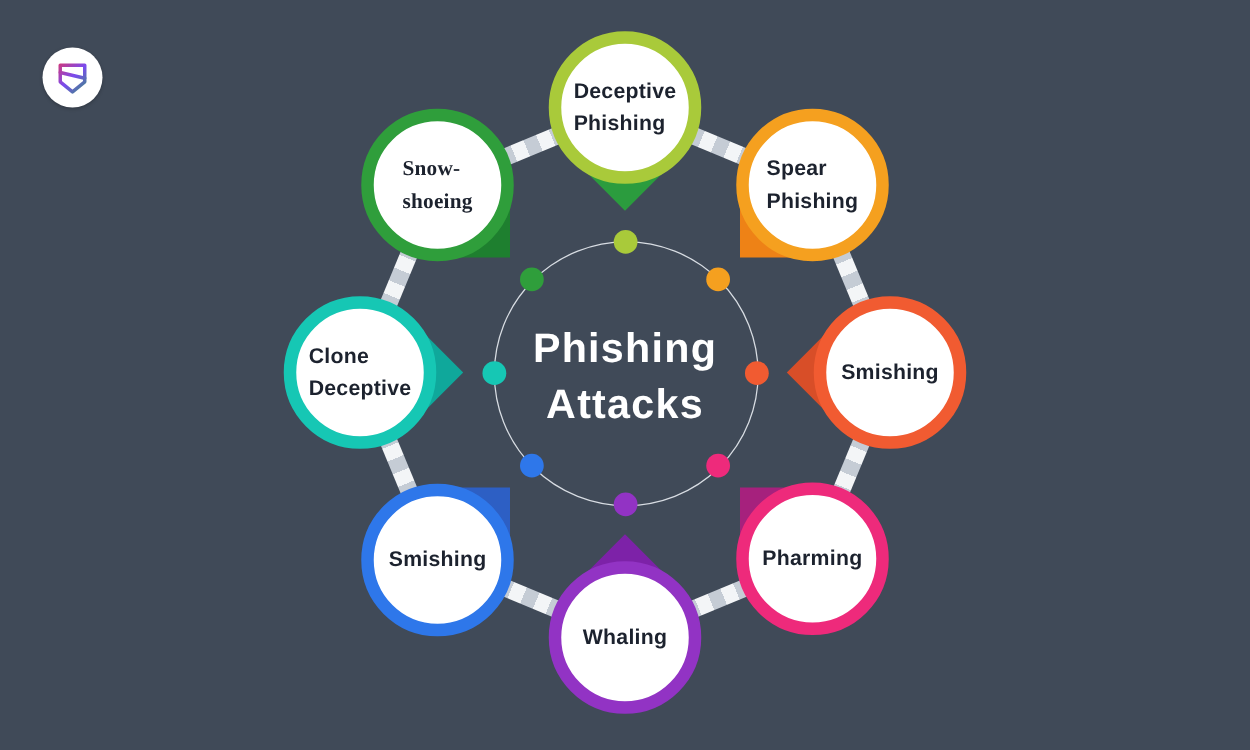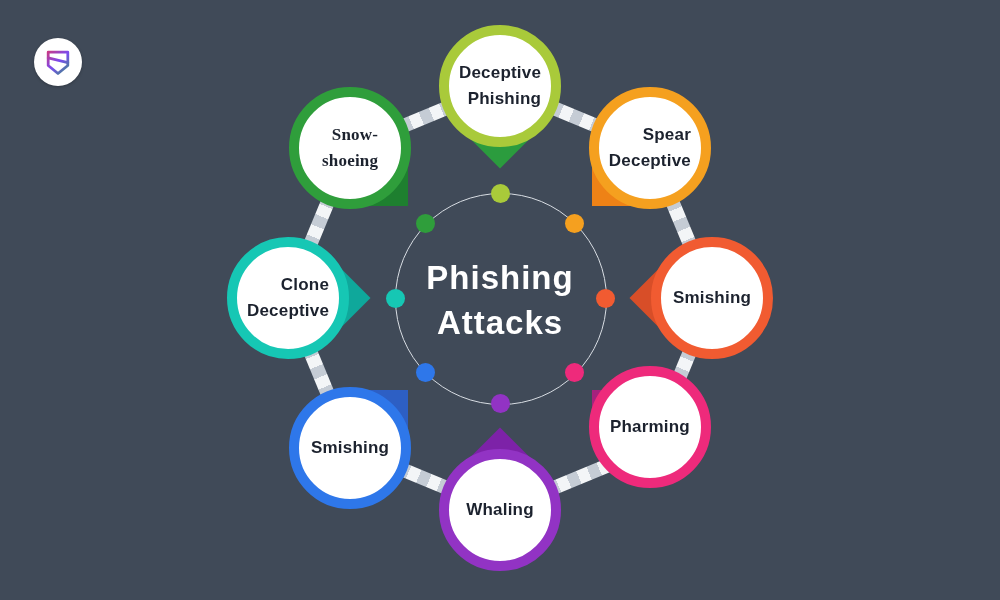--- a/index.html
+++ b/index.html
@@ -43,21 +43,21 @@
     border-width: 10px;
     z-index: 3;
     display: flex; align-items: center; justify-content: center;
   }
   .node-label {
     font-size: 17px;
     font-weight: 700;
     color: #1c222e;
     letter-spacing: 0.2px;
     line-height: 1.55;
-    text-align: right;
+    text-align: left;
     white-space: pre-line;
   }
   
   .hub-circle {
     position: absolute;
     width: 210px; height: 210px;
     border-radius: 50%;
     border: 1px solid #d8dde3;
     z-index: 1;
   }
@@ -111,28 +111,28 @@
     </div>
   <div id="nodes">
       <div class="pointer" style="left: 477px; top: 113px; background: rgb(43, 156, 62); transform: rotate(45deg);"></div>
       <div class="node-circle" style="left: 439px; top: 25px; border-color: rgb(169, 202, 58);">
         <div class="node-label">Deceptive
 Phishing</div>
       </div>
       <div class="pointer" style="left: 591.551px; top: 160.449px; background: rgb(238, 130, 22); transform: rotate(90deg);"></div>
       <div class="node-circle" style="left: 588.907px; top: 87.0934px; border-color: rgb(245, 160, 31);">
         <div class="node-label">Spear
-Deceptive</div>
+Phishing</div>
       </div>
       <div class="pointer" style="left: 639px; top: 275px; background: rgb(216, 78, 40); transform: rotate(135deg);"></div>
       <div class="node-circle" style="left: 651px; top: 237px; border-color: rgb(241, 91, 49);">
         <div class="node-label">Smishing</div>
       </div>
       <div class="pointer" style="left: 591.551px; top: 389.551px; background: rgb(166, 33, 125); transform: rotate(180deg);"></div>
-      <div class="node-circle" style="left: 588.907px; top: 366px; border-color: rgb(238, 42, 123);">
+      <div class="node-circle" style="left: 588.907px; top: 386px; border-color: rgb(238, 42, 123);">
         <div class="node-label">Pharming</div>
       </div>
       <div class="pointer" style="left: 477px; top: 437px; background: rgb(125, 34, 168); transform: rotate(225deg);"></div>
       <div class="node-circle" style="left: 439px; top: 449px; border-color: rgb(146, 51, 196);">
         <div class="node-label">Whaling</div>
       </div>
       <div class="pointer" style="left: 362.449px; top: 389.551px; background: rgb(45, 95, 196); transform: rotate(270deg);"></div>
       <div class="node-circle" style="left: 289.093px; top: 386.907px; border-color: rgb(46, 119, 234);">
         <div class="node-label">Smishing</div>
       </div>

